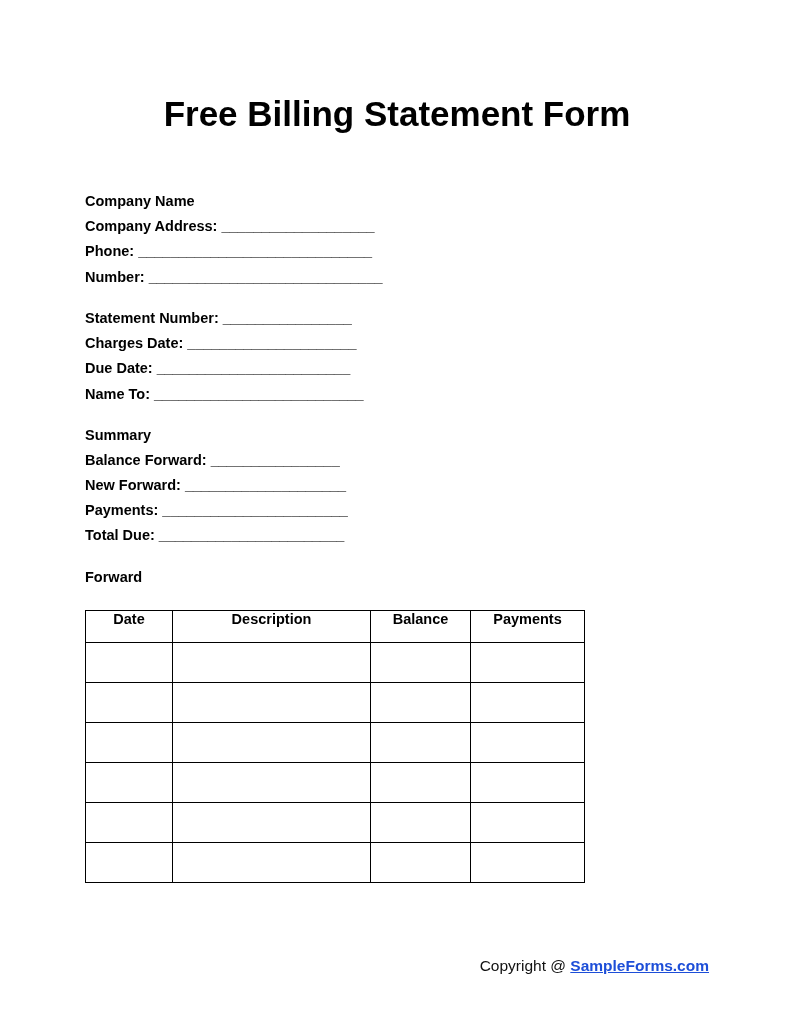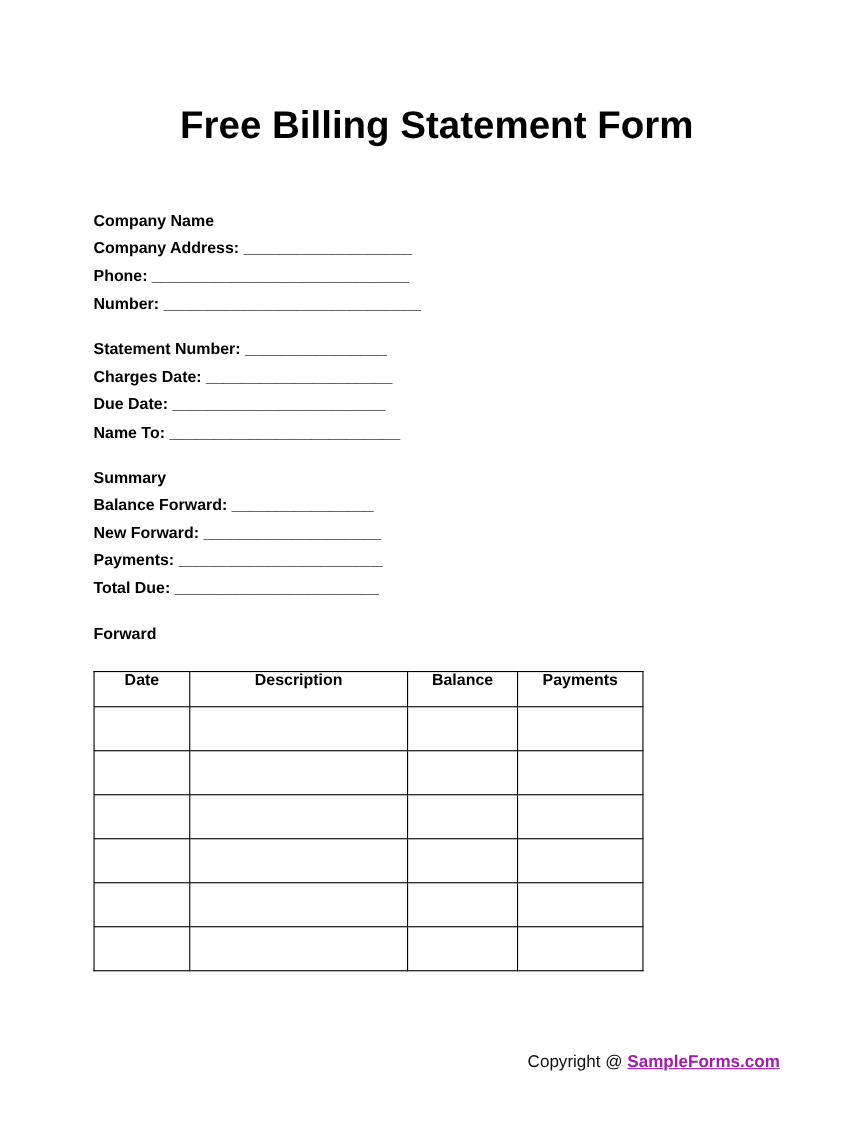--- a/index.html
+++ b/index.html
@@ -5,21 +5,21 @@
     html, body { margin: 0; padding: 0; background: #ffffff; }
     body { width: 788px; height: 1022px; position: relative; overflow: hidden;
            font-family: "Liberation Sans", sans-serif; color: #000; }
     .title { position: absolute; left: 0; width: 794px; top: 94px; text-align: center;
              font-size: 35px; font-weight: bold; margin: 0; }
     .line { position: absolute; left: 85px; font-size: 14.5px; font-weight: bold; white-space: pre; }
     table.details { position: absolute; left: 85px; top: 610px; border-collapse: collapse; }
     table.details th, table.details td { border: 1px solid #000; height: 39px; padding: 0; }
     table.details th { font-size: 14.5px; font-weight: bold; vertical-align: top; padding-top: 0; height: 31px; }
     .footer { position: absolute; right: 79px; top: 957px; font-size: 15.5px; color: #111; }
-    .footer a { color: #a21caf; font-weight: bold; text-decoration: underline; }
+    .footer a { color: #1d4ed8; font-weight: bold; text-decoration: underline; }
   </style>
 </head>
 <body>
 
 <h1 class="title">Free Billing Statement Form</h1>
 
 <div class="line" style="top:193px">Company Name</div>
 <div class="line" style="top:218px">Company Address: ___________________</div>
 <div class="line" style="top:243px">Phone: _____________________________</div>
 <div class="line" style="top:269px">Number: _____________________________</div>

